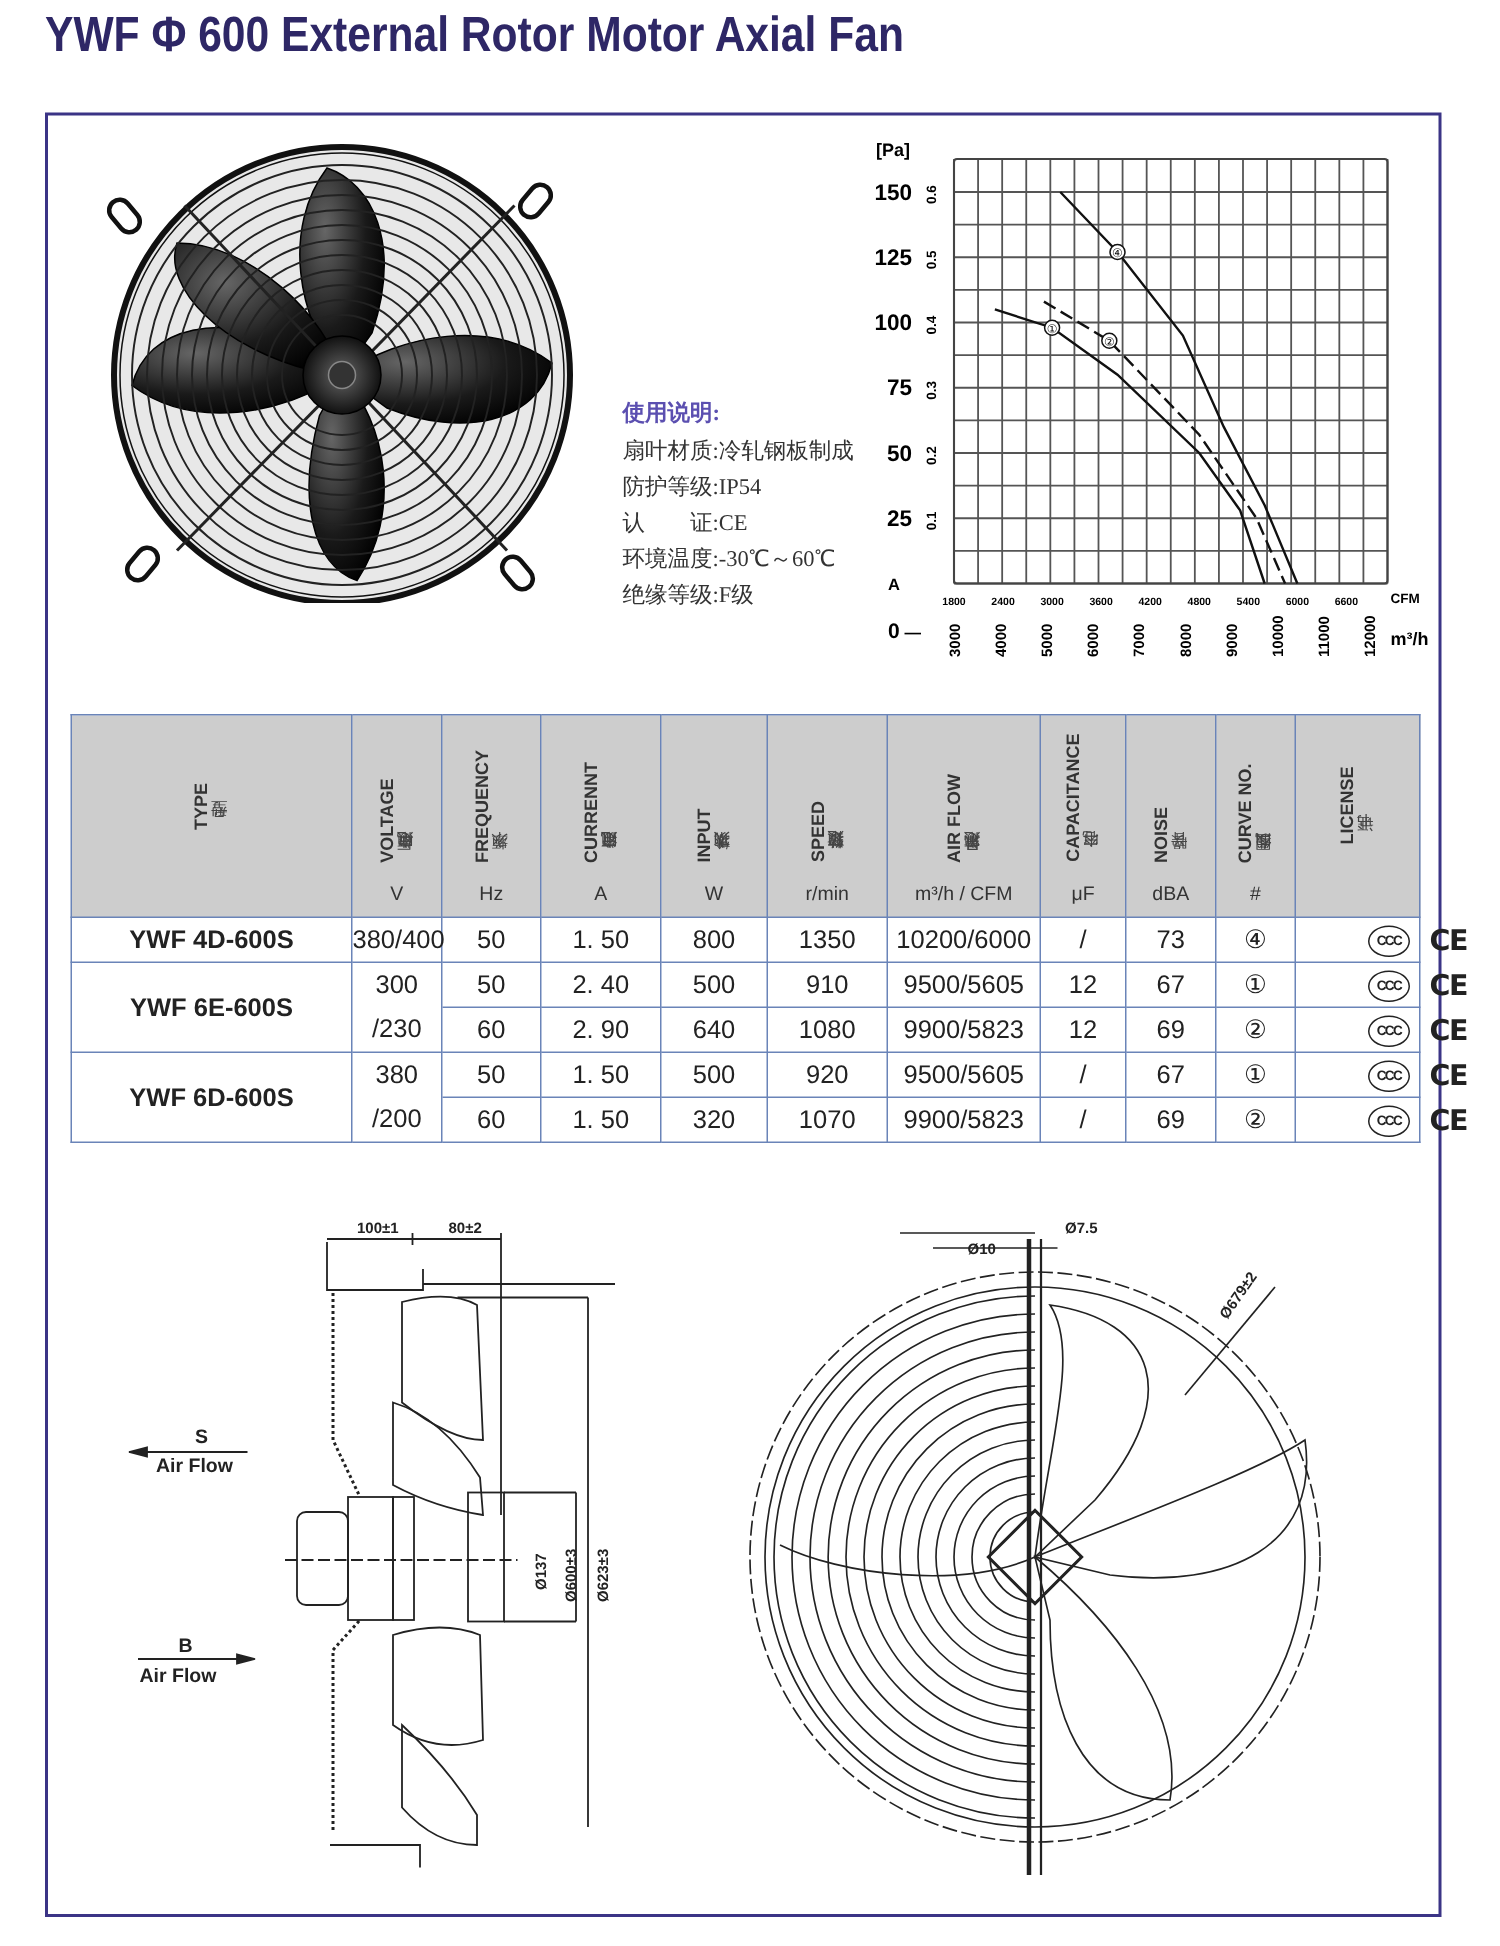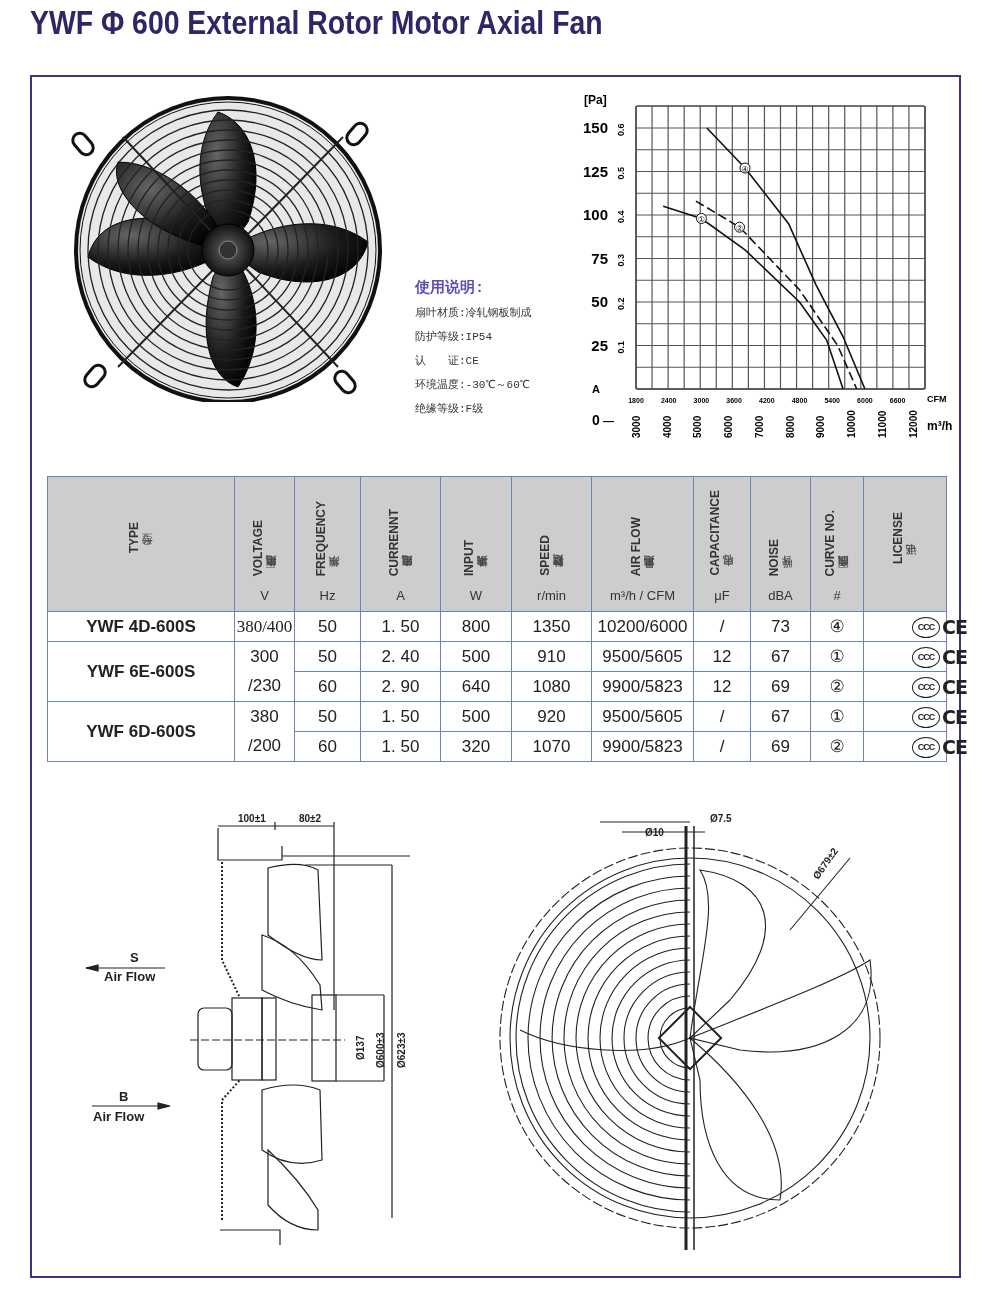--- a/index.html
+++ b/index.html
@@ -1,33 +1,33 @@
 <!DOCTYPE html>
 <html><head>
 <meta charset="utf-8">
 <style>
   html,body{margin:0;padding:0;background:#fff;}
   body{width:1000px;height:1297px;position:relative;overflow:hidden;font-family:"Liberation Sans",sans-serif;color:#111;}
   .title{position:absolute;left:30px;top:4px;font-size:33px;font-weight:bold;color:#2e2766;letter-spacing:0px;font-family:"Liberation Sans",sans-serif;transform:scaleX(0.86);transform-origin:left top;white-space:nowrap;}
   .frame{position:absolute;left:30px;top:75px;width:931px;height:1203px;border:2px solid #3b3486;box-sizing:border-box;}
   .photo{position:absolute;left:48px;top:92px;width:360px;height:310px;}
-  .usage{position:absolute;left:415px;top:278px;font-family:Liberation Mono, monospace;}
+  .usage{position:absolute;left:415px;top:266px;font-family:Liberation Serif, serif;}
   .usage .head{font-size:15px;font-weight:bold;color:#5b4fb0;margin-bottom:4px;}
-  .usage .row{font-size:11px;color:#333;height:24px;line-height:24px;white-space:nowrap;}
+  .usage .row{font-size:15px;color:#333;height:24px;line-height:24px;white-space:nowrap;}
   .chart{position:absolute;left:580px;top:86px;width:380px;height:360px;}
   table.spec{position:absolute;left:47px;top:476px;width:899px;border-collapse:collapse;table-layout:fixed;}
   table.spec th,table.spec td{border:1.5px solid #6a84b8;text-align:center;padding:0;}
   table.spec th{background:#cdcdcd;height:126px;vertical-align:bottom;padding-bottom:8px;}
   .vh{display:inline-block;writing-mode:vertical-rl;transform:rotate(180deg);font-size:12px;font-weight:bold;color:#333;line-height:13px;text-align:left;white-space:nowrap;}
   .vh .cn{font-weight:normal;font-size:11px;color:#444;}
   .unit{display:block;font-size:13px;color:#333;margin-top:8px;font-weight:normal;}
   table.spec td{height:29px;font-size:17px;color:#222;}
   td.type{color:#2e2766;font-size:17px;font-weight:bold;font-family:Liberation Sans, sans-serif;transform:none;}
-  td.small{font-size:12px;font-family:Liberation Serif, serif;}
-  .lic{display:inline-flex;align-items:center;gap:2px;margin-left:48px;}
+  td.small{font-size:12px;}
+  .lic{display:inline-flex;align-items:center;gap:13px;margin-left:48px;}
   .ccc{display:inline-block;width:26px;height:19px;border:1.5px solid #222;border-radius:50%;font-size:9px;line-height:19px;font-weight:bold;letter-spacing:-1px;}
   .ce{font-size:19px;font-weight:bold;letter-spacing:-1px;font-family:"DejaVu Sans",sans-serif;}
   .drawing1{position:absolute;left:80px;top:800px;width:330px;height:460px;}
   .drawing2{position:absolute;left:490px;top:800px;width:440px;height:460px;}
 </style>
 </head>
 <body>
 
 <div class="title">YWF  Φ 600 External Rotor Motor Axial Fan</div>
 

